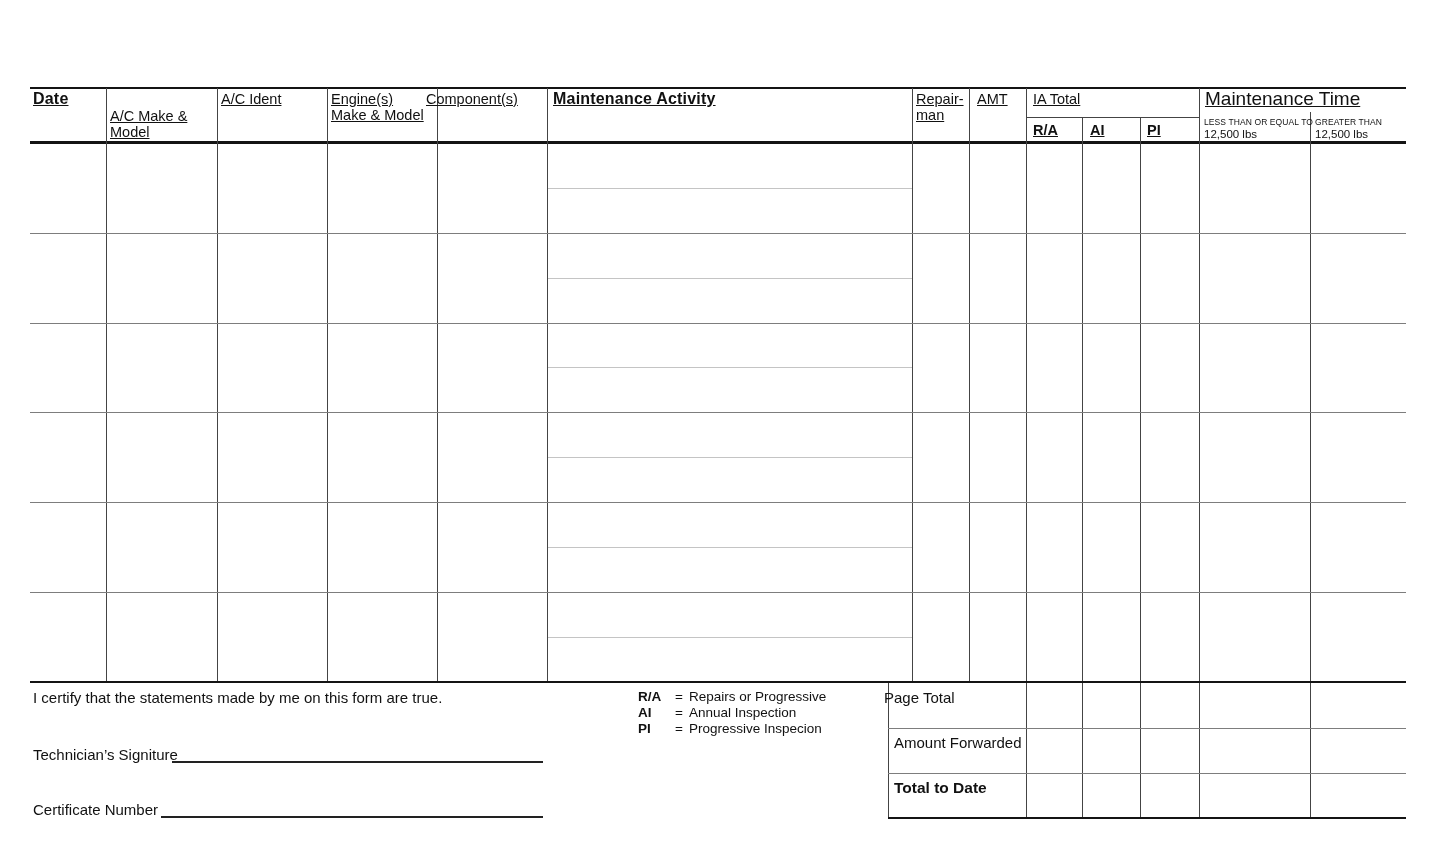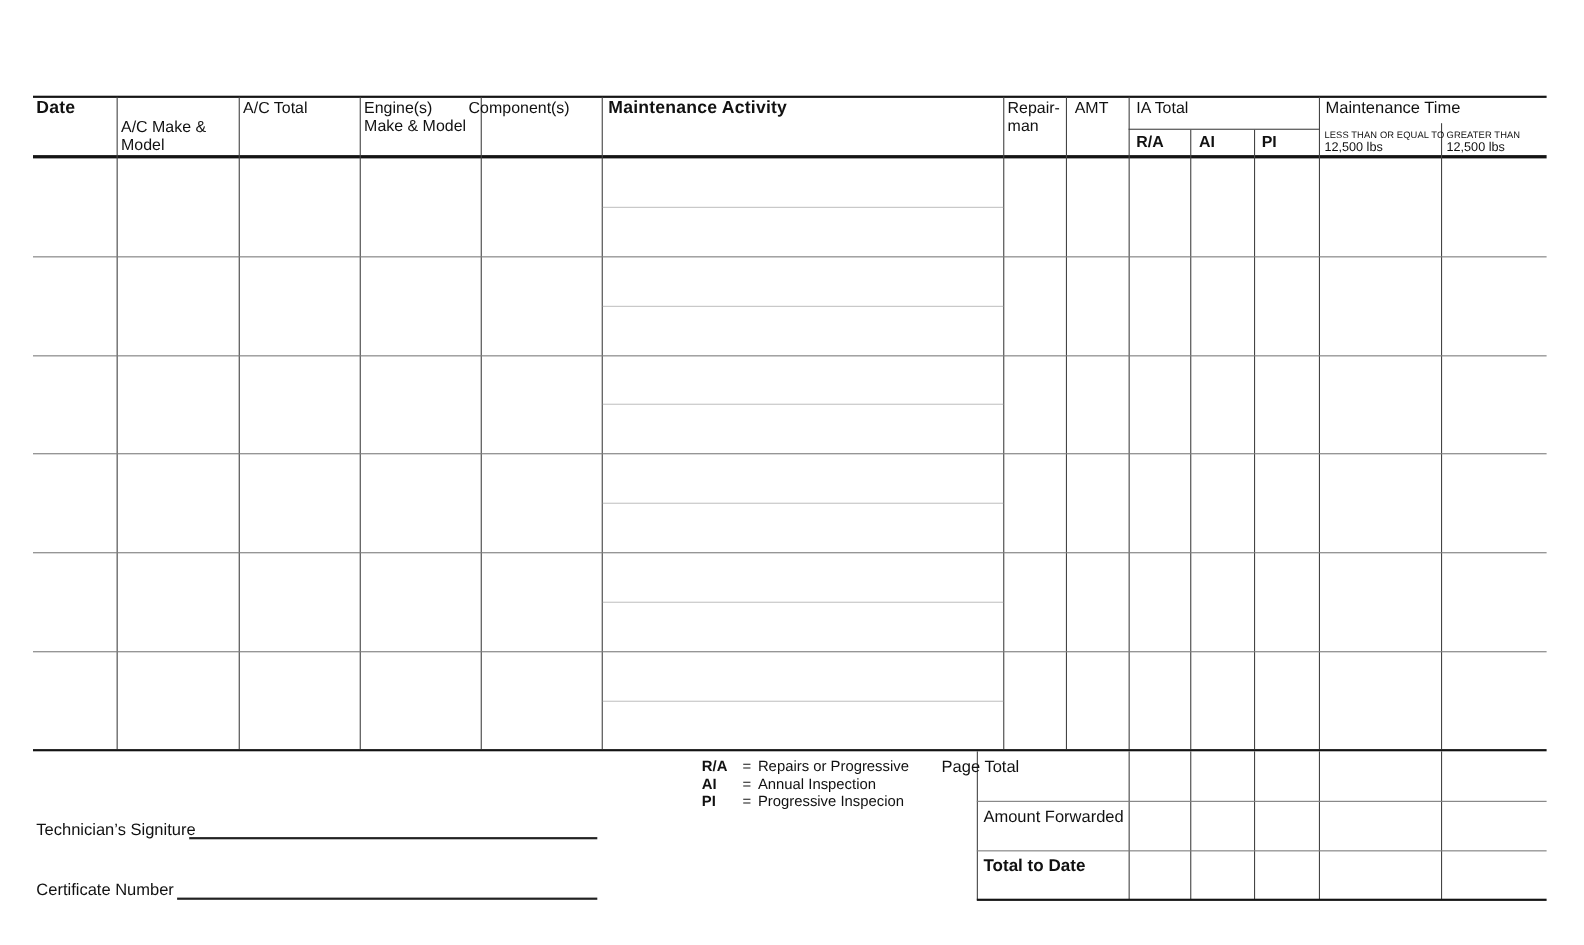--- a/index.html
+++ b/index.html
@@ -5,21 +5,21 @@
   html,body{margin:0;padding:0;background:#ffffff;}
   .page{
     position:relative;width:1440px;height:859px;background:#ffffff;overflow:hidden;
     font-family:"Liberation Sans","DejaVu Sans",sans-serif;color:#111;
   }
   .ln{position:absolute;background:#444;}
   .ln.heavy{background:#141414;}
   .ln.row{background:#7d7d7d;}
   .ln.light{background:#c4c4c4;}
   .ln.sig{background:#222;}
-  .txt{position:absolute;white-space:pre-line;line-height:16px;font-size:14.5px;}
+  .txt{position:absolute;white-space:pre-line;line-height:16px;font-size:14.5px;text-decoration:underline;}
   .b{font-weight:bold;}
   .hdr-bold{font-size:16px;font-weight:bold;letter-spacing:.2px;}
   .mt-sub{position:absolute;line-height:10px;}
   .mt-small{font-size:8.5px;letter-spacing:.1px;white-space:nowrap;}
   .mt-val{font-size:11.5px;margin-top:2px;white-space:nowrap;}
   .legend{position:absolute;left:638px;top:689px;font-size:13.5px;line-height:16px;}
   .legend-row{display:flex;}
   .legend-abbr{font-weight:bold;width:37px;}
   .legend-eq{width:14px;}
   .footer-txt{position:absolute;font-size:15px;white-space:nowrap;}
@@ -59,49 +59,50 @@
   <div class="ln light" style="left:547.5px;top:188px;width:364.5px;height:1px"></div>
   <div class="ln light" style="left:547.5px;top:278px;width:364.5px;height:1px"></div>
   <div class="ln light" style="left:547.5px;top:367px;width:364.5px;height:1px"></div>
   <div class="ln light" style="left:547.5px;top:457px;width:364.5px;height:1px"></div>
   <div class="ln light" style="left:547.5px;top:547px;width:364.5px;height:1px"></div>
   <div class="ln light" style="left:547.5px;top:637px;width:364.5px;height:1px"></div>
 
   <div class="txt hdr-bold" style="left:33px;top:91px">Date</div>
   <div class="txt" style="left:110px;top:108px;width:104px">A/C Make &amp;
 Model</div>
-  <div class="txt" style="left:221px;top:91px">A/C Total</div>
+  <div class="txt" style="left:221px;top:91px">A/C Ident</div>
   <div class="txt" style="left:331px;top:91px;width:104px">Engine(s)
 Make &amp; Model</div>
   <div class="txt" style="left:426px;top:91px">Component(s)</div>
   <div class="txt hdr-bold" style="left:553px;top:91px">Maintenance Activity</div>
   <div class="txt" style="left:916px;top:91px;width:50px">Repair-
 man</div>
   <div class="txt" style="left:977px;top:91px">AMT</div>
   <div class="txt" style="left:1033px;top:91px">IA Total</div>
   <div class="txt b" style="left:1033px;top:122px">R/A</div>
   <div class="txt b" style="left:1090px;top:122px">AI</div>
   <div class="txt b" style="left:1147px;top:122px">PI</div>
-  <div class="txt" style="left:1205px;top:91px;font-size:15px">Maintenance Time</div>
+  <div class="txt" style="left:1205px;top:91px;font-size:19px">Maintenance Time</div>
   <div class="mt-sub" style="left:1204px;top:117px">
     <div class="mt-small">LESS THAN OR EQUAL TO</div>
     <div class="mt-val">12,500 lbs</div>
   </div>
   <div class="mt-sub" style="left:1315px;top:117px">
     <div class="mt-small">GREATER THAN</div>
     <div class="mt-val">12,500 lbs</div>
   </div>
 
   <div class="row-area" style="top:143px"></div>
   <div class="row-area" style="top:233px"></div>
   <div class="row-area" style="top:323px"></div>
   <div class="row-area" style="top:412px"></div>
   <div class="row-area" style="top:502px"></div>
   <div class="row-area" style="top:592px"></div>
 
+  <div class="footer-txt" style="left:33px;top:689px">I certify that the statements made by me on this form are true.</div>
 
   <div class="footer-txt" style="left:33px;top:746px">Technician’s Signiture</div>
   <div class="ln sig" style="left:172px;top:761px;width:371px;height:1.5px"></div>
 
   <div class="footer-txt" style="left:33px;top:801px">Certificate Number</div>
   <div class="ln sig" style="left:161px;top:816px;width:382px;height:1.5px"></div>
 
   <div class="legend">
     <div class="legend-row">
       <span class="legend-abbr">R/A</span>
@@ -123,17 +124,17 @@
   <div class="ln" style="left:887.5px;top:683px;width:1.5px;height:134.5px"></div>
   <div class="ln" style="left:1025.5px;top:683px;width:1px;height:134.5px"></div>
   <div class="ln" style="left:1082px;top:683px;width:1px;height:134.5px"></div>
   <div class="ln" style="left:1140px;top:683px;width:1px;height:134.5px"></div>
   <div class="ln" style="left:1199px;top:683px;width:1px;height:134.5px"></div>
   <div class="ln" style="left:1310px;top:683px;width:1px;height:134.5px"></div>
   <div class="ln row" style="left:887.5px;top:728px;width:518.5px;height:1px"></div>
   <div class="ln row" style="left:887.5px;top:772.5px;width:518.5px;height:1px"></div>
   <div class="ln heavy" style="left:887.5px;top:816.5px;width:518.5px;height:2.5px"></div>
 
-  <div class="sum-label" style="left:856px;top:689px">Page Total</div>
+  <div class="sum-label" style="left:884px;top:689px">Page Total</div>
   <div class="sum-label" style="left:894px;top:734px">Amount Forwarded</div>
   <div class="sum-label b" style="left:894px;top:779px;font-size:15.5px">Total to Date</div>
 
 </div>
 
 </body></html>

